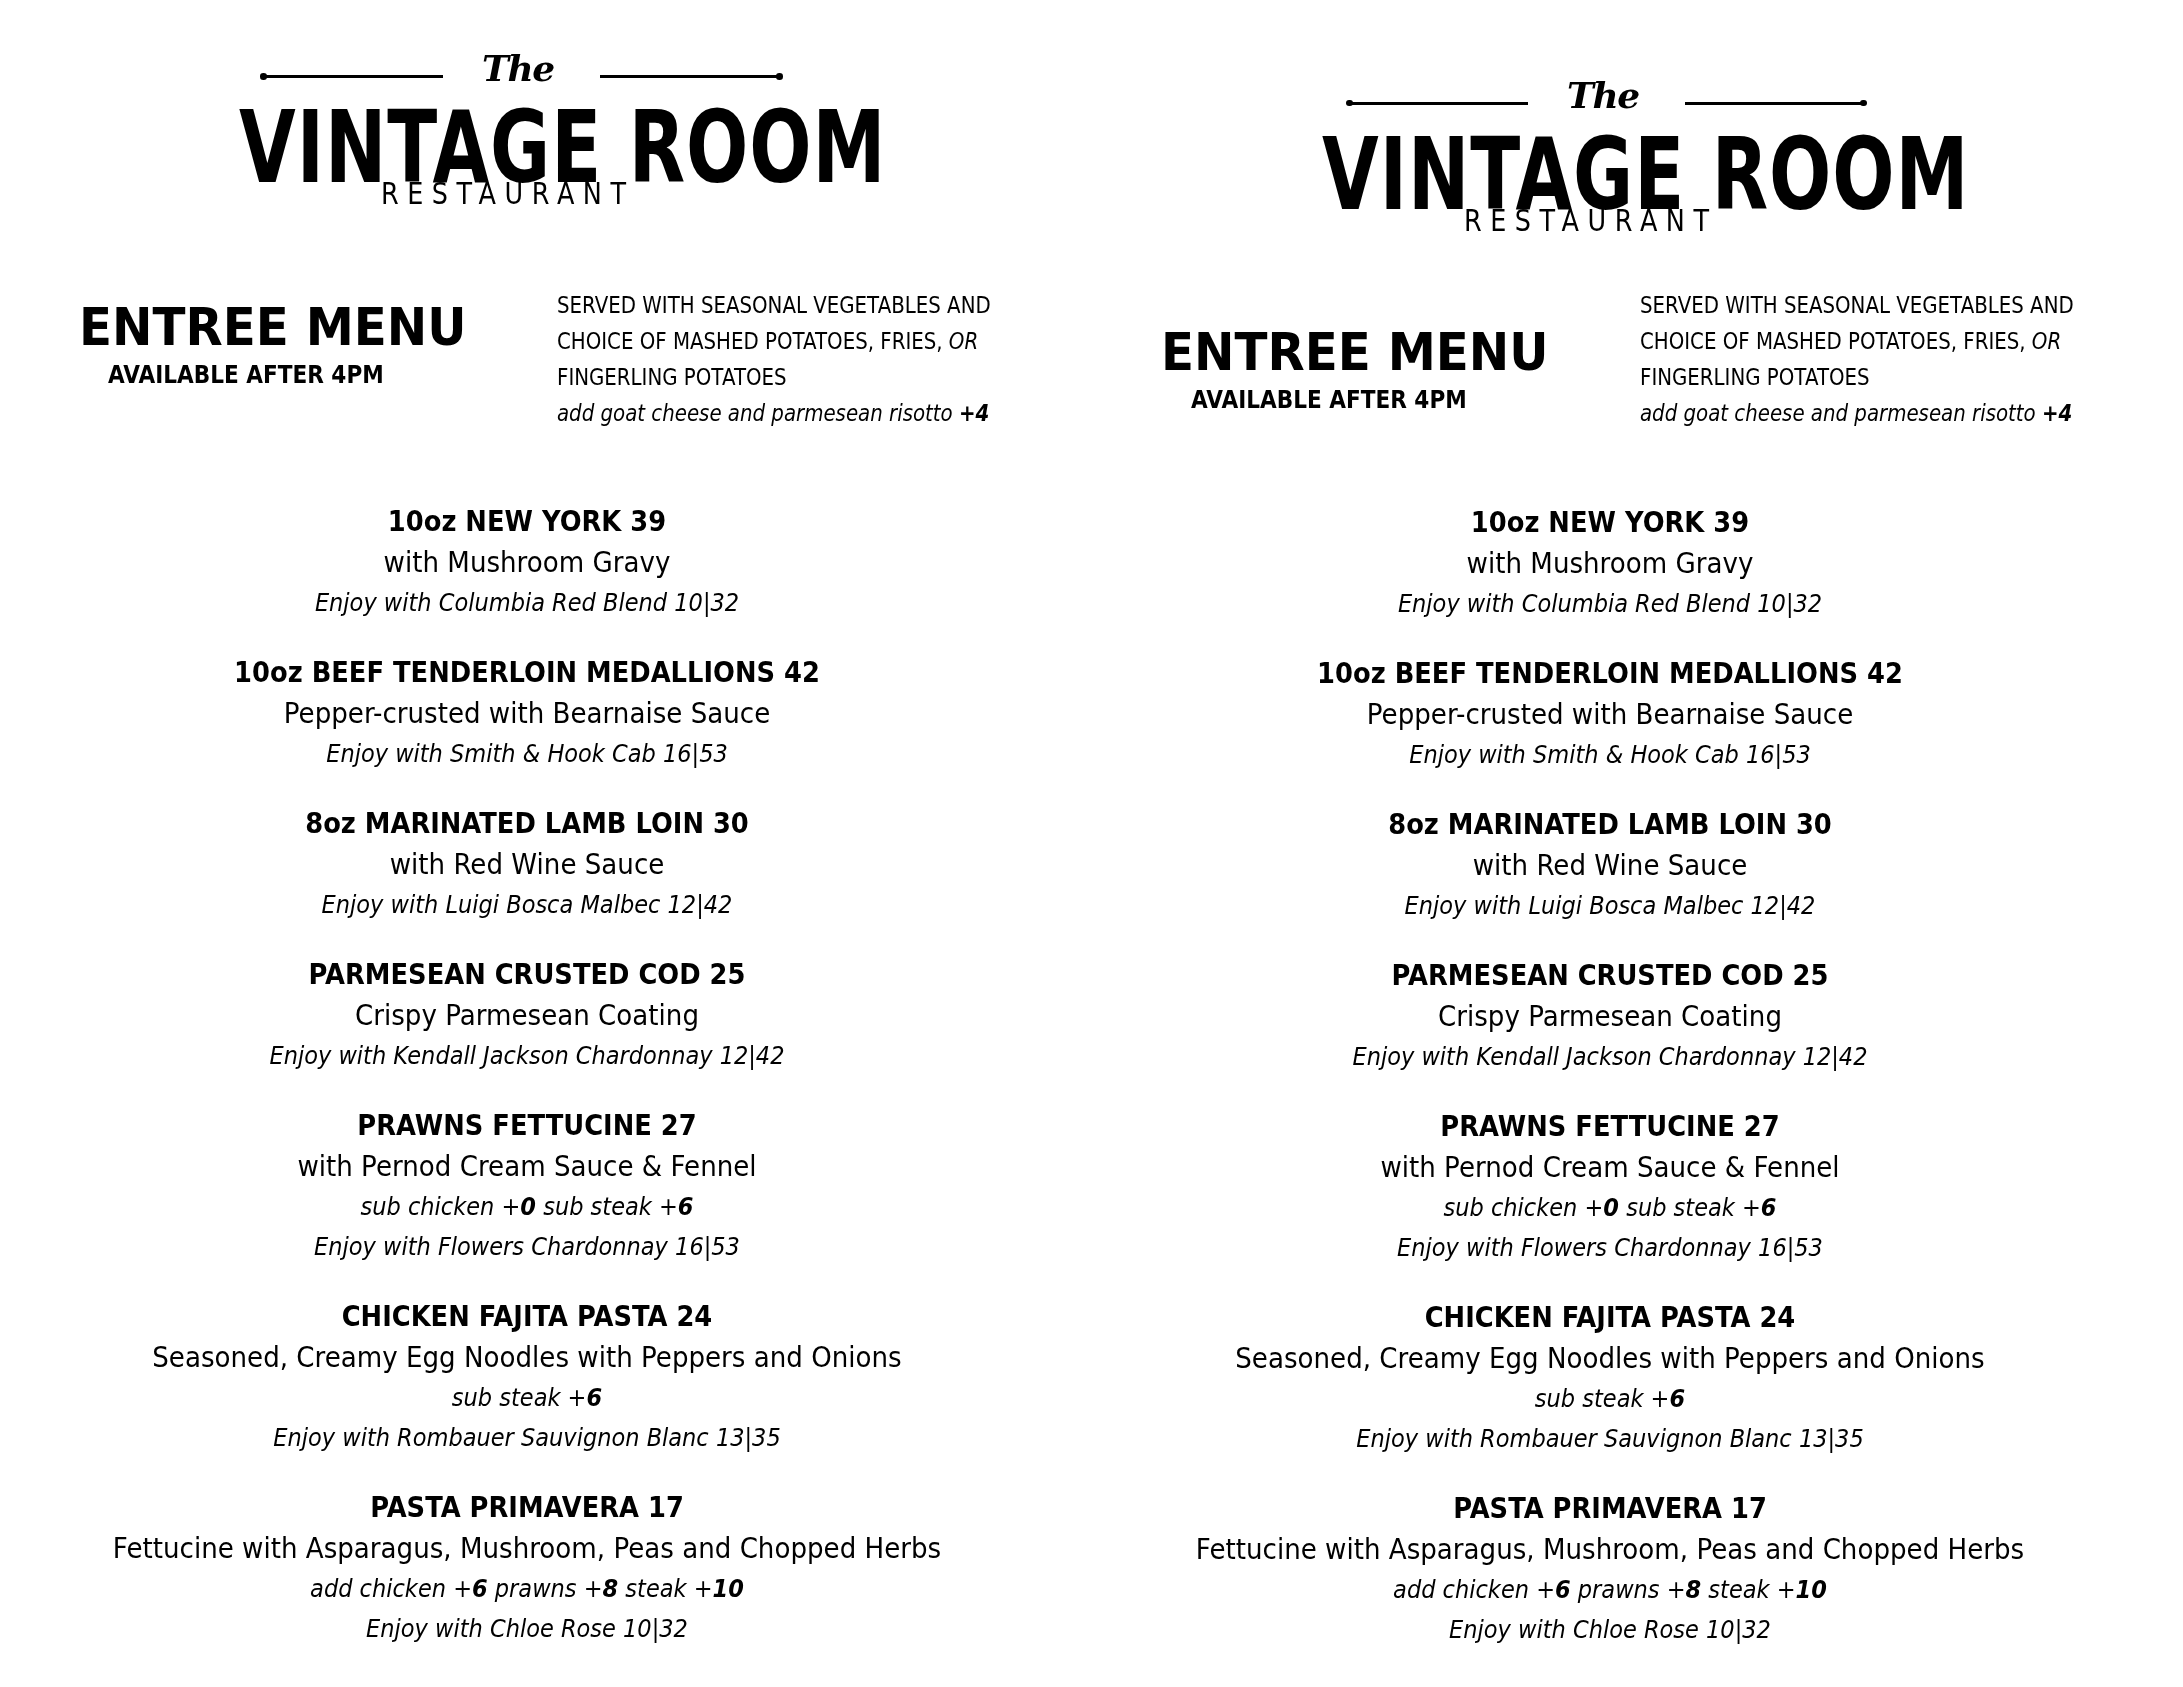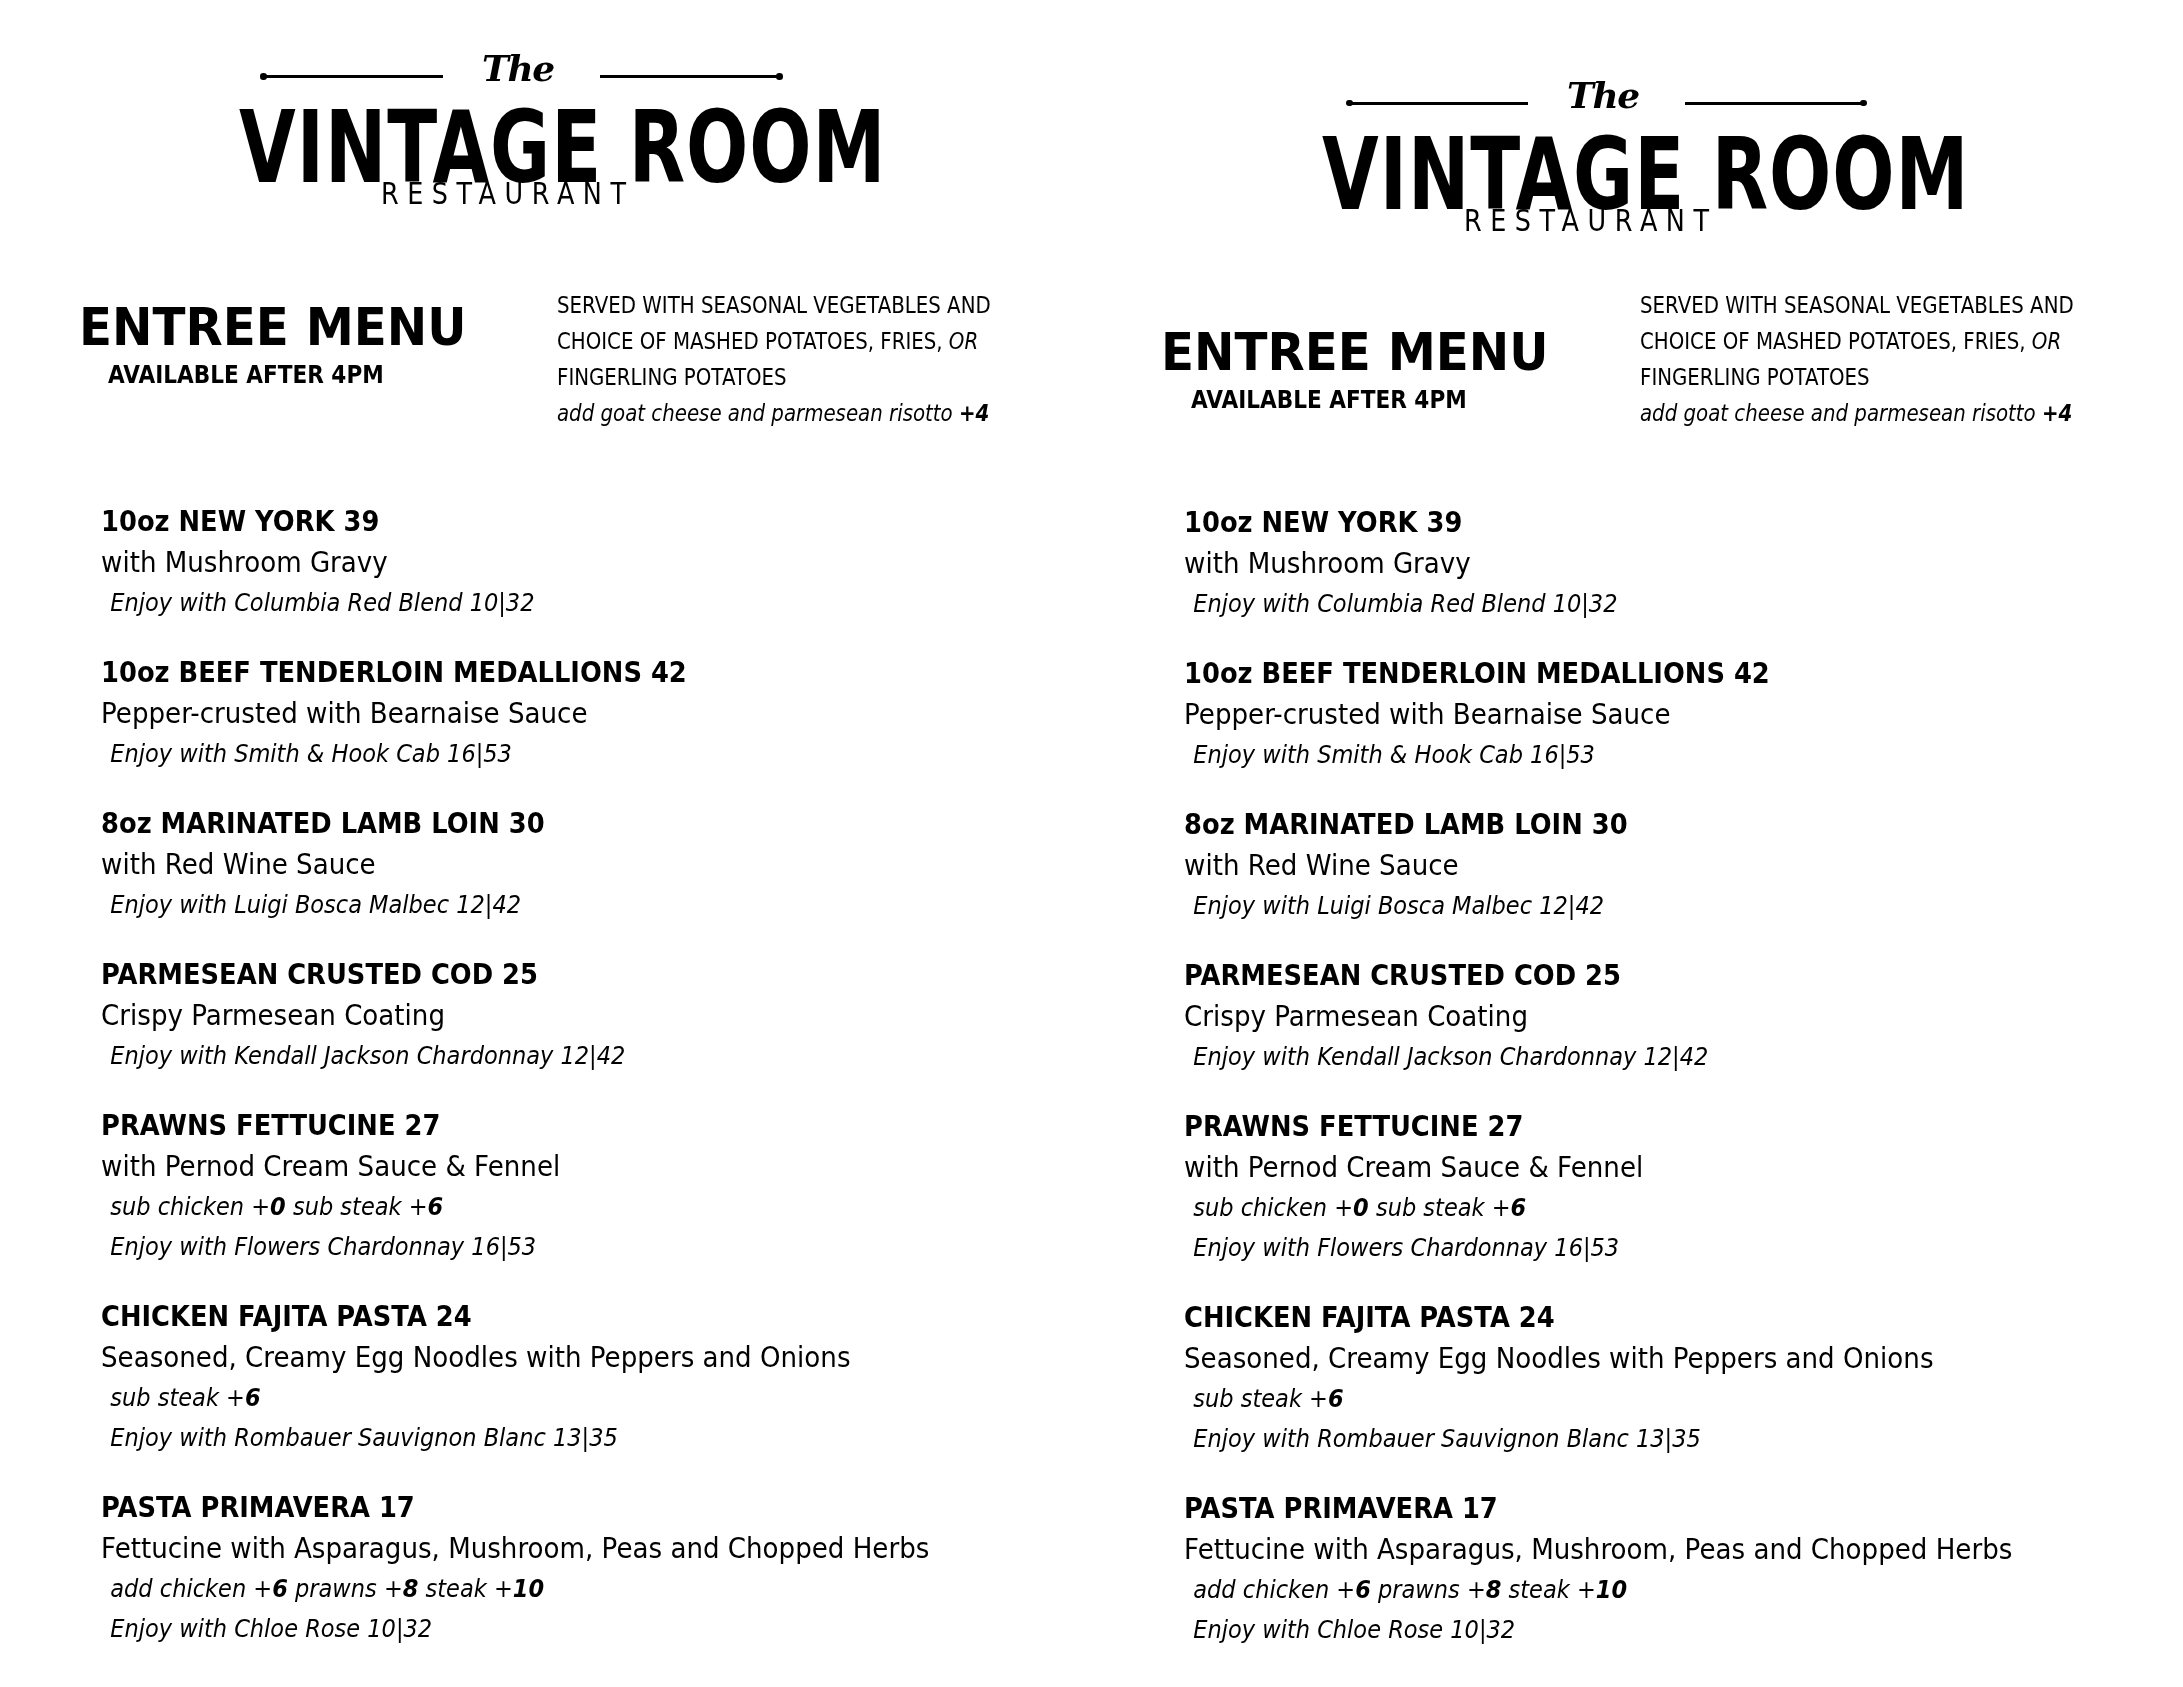--- a/index.html
+++ b/index.html
@@ -15,21 +15,21 @@
   .logo .the { position:absolute; font-family:"DejaVu Serif", serif; font-style:italic; font-weight:bold; font-size:36px; line-height:1; letter-spacing:-1.3px; }
   .logo .vintage { position:absolute; font-family:"DejaVu Sans", sans-serif; font-weight:bold; font-size:99px; line-height:1; transform:scaleX(0.74); transform-origin:left top; letter-spacing:1.3px; white-space:nowrap; }
   .logo .restaurant { position:absolute; font-family:"DejaVu Sans", sans-serif; font-weight:normal; font-size:30px; line-height:1; letter-spacing:10px; white-space:nowrap; transform:scaleX(0.85); transform-origin:left top; }
 
   .menu-title { position:absolute; font-family:"DejaVu Sans", sans-serif; font-weight:bold; font-size:52px; line-height:1; transform:scaleX(0.93); transform-origin:left top; white-space:nowrap; }
   .menu-sub { position:absolute; font-family:"DejaVu Sans", sans-serif; font-weight:bold; font-size:24px; line-height:1; white-space:nowrap; transform:scaleX(0.9); transform-origin:left top; }
   .served { position:absolute; font-family:"DejaVu Sans", sans-serif; font-size:23px; line-height:36px; white-space:nowrap; transform:scaleX(0.86); transform-origin:left top; }
   .served .it { font-style:italic; }
   .served b { font-weight:bold; font-style:italic; }
 
-  .items { position:absolute; width:926px; text-align:left; }
+  .items { position:absolute; width:926px; text-align:center; }
   .item { margin-bottom:29px; }
   .item .name { font-family:"DejaVu Sans", sans-serif; font-weight:bold; font-size:28px; line-height:41px; white-space:nowrap; transform:scaleX(0.92); }
   .item .desc { font-family:"DejaVu Sans", sans-serif; font-size:28.4px; line-height:41px; white-space:nowrap; transform:scaleX(0.92); }
   .item .addon, .item .wine { font-family:"DejaVu Sans", sans-serif; font-style:italic; font-size:25px; line-height:40px; white-space:nowrap; transform:scaleX(0.9); }
   .item .addon b { font-weight:bold; }
   .line { display:block; }
 </style>
 </head>
 <body>
 

